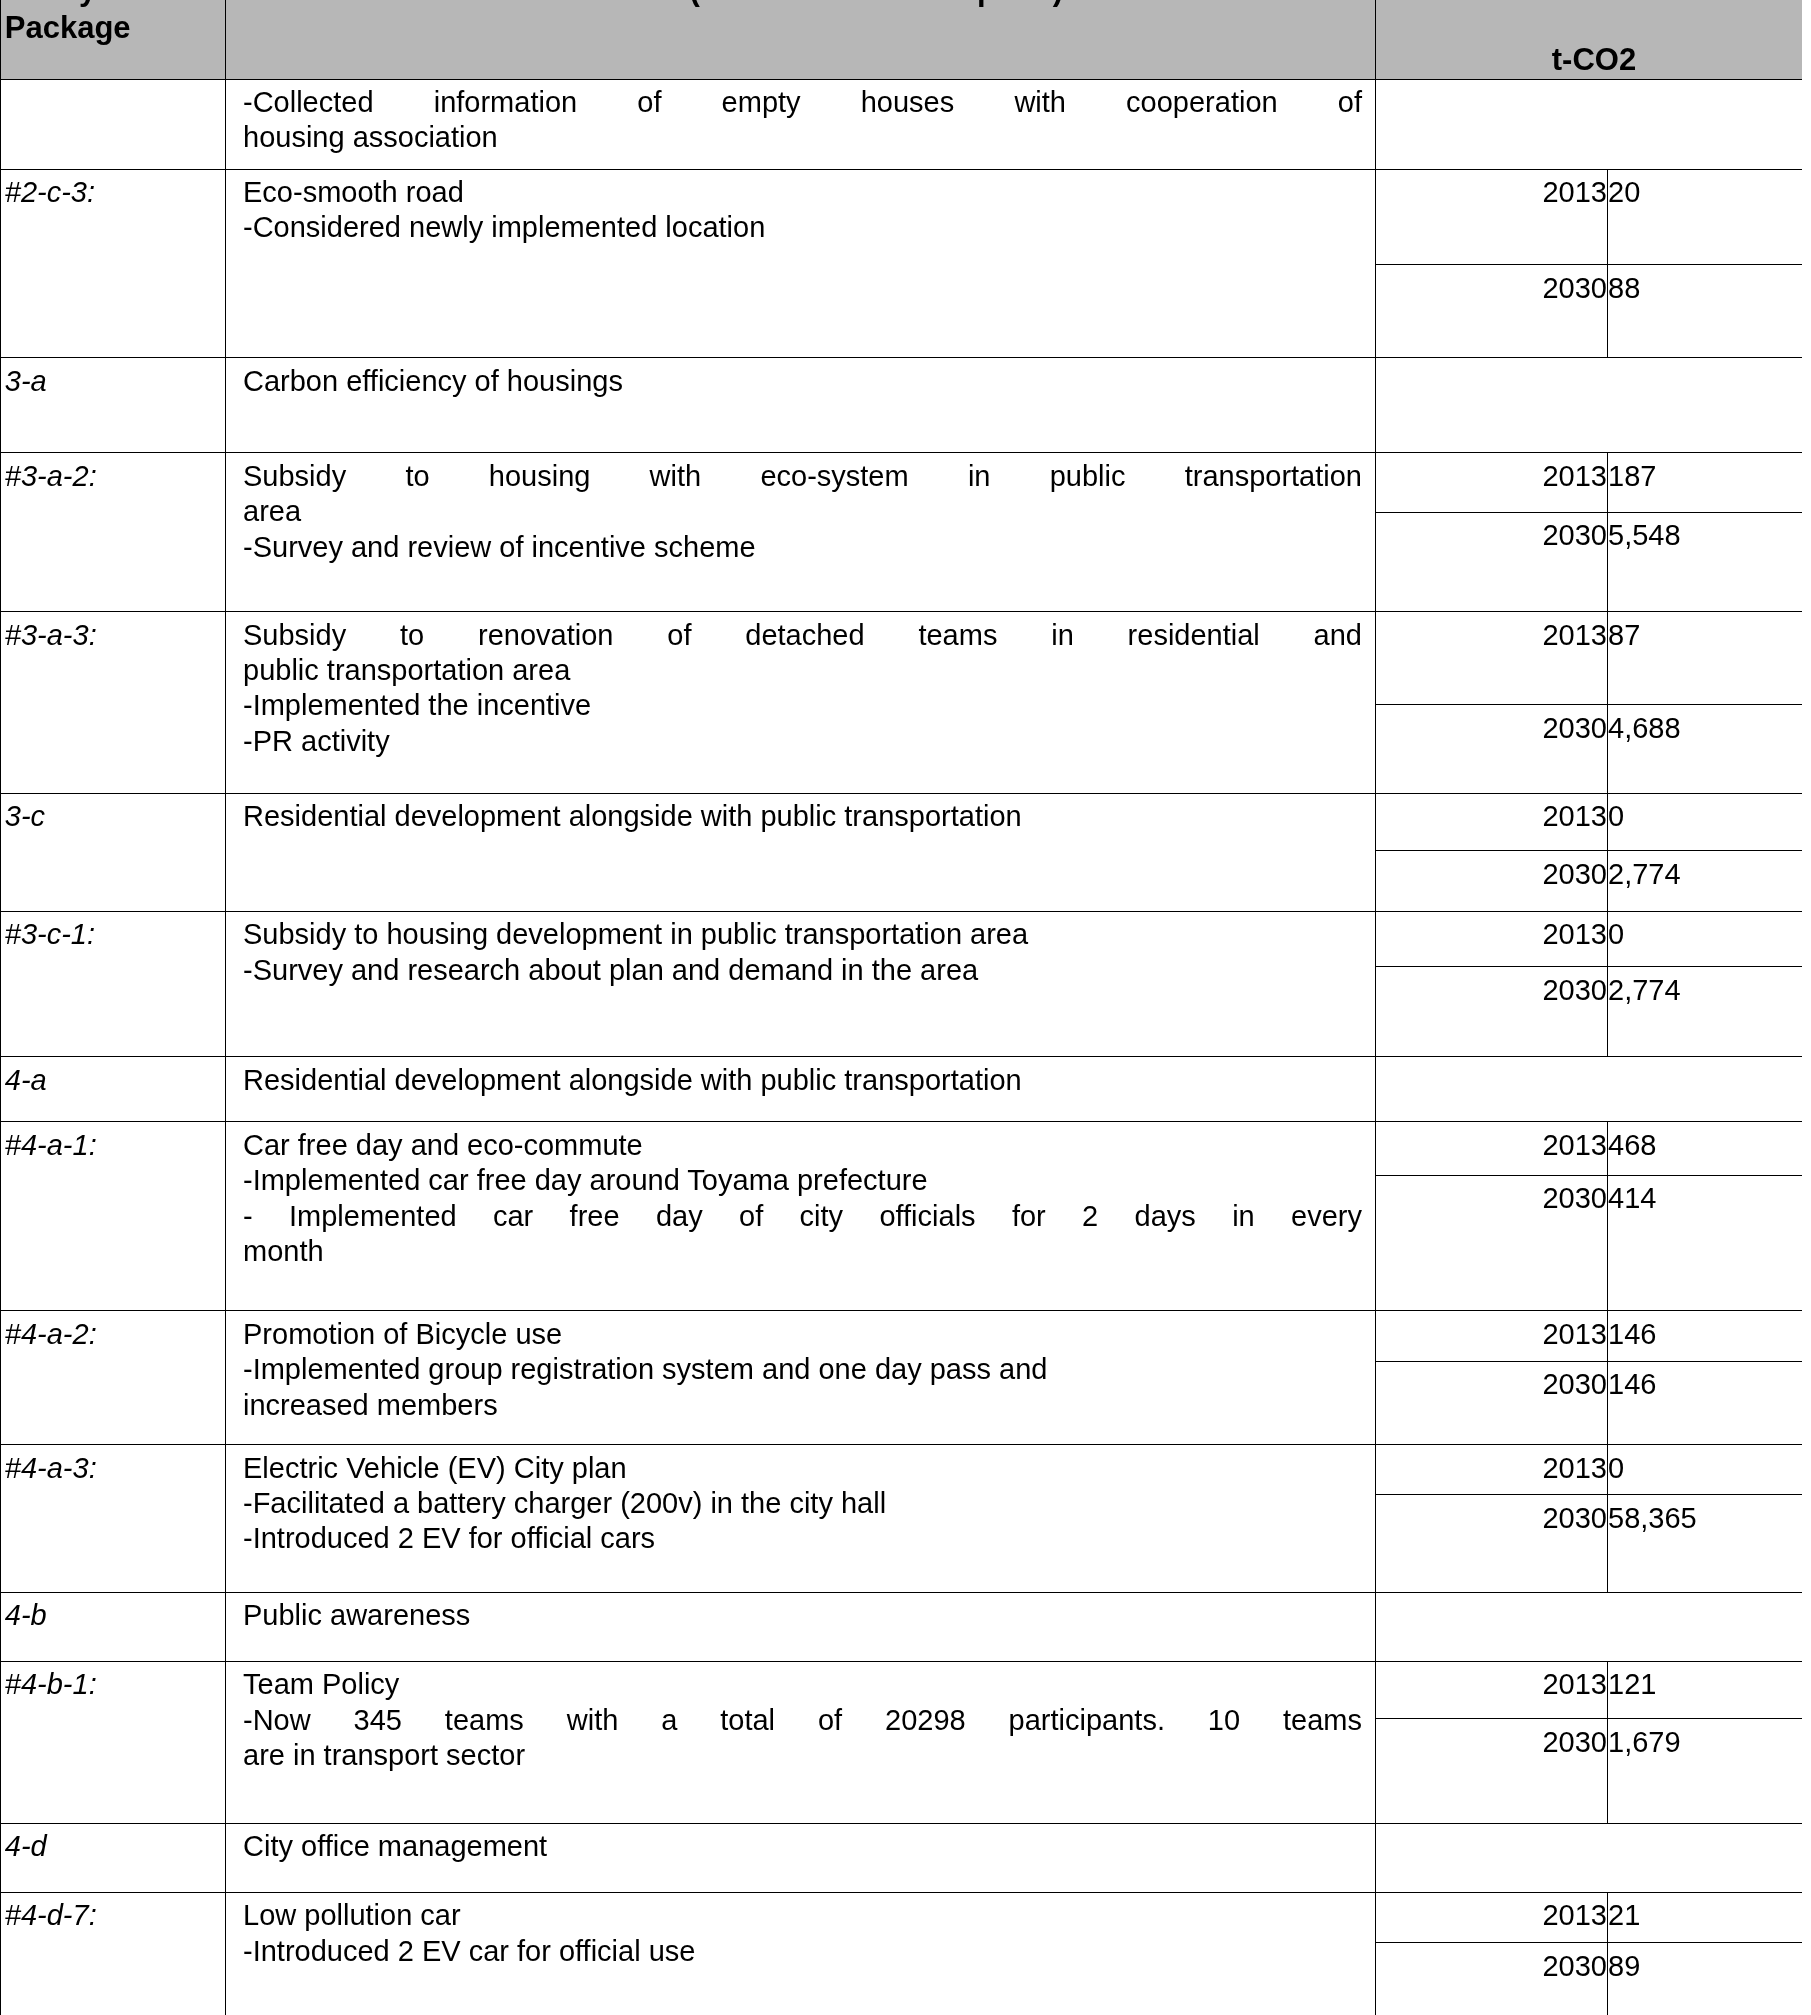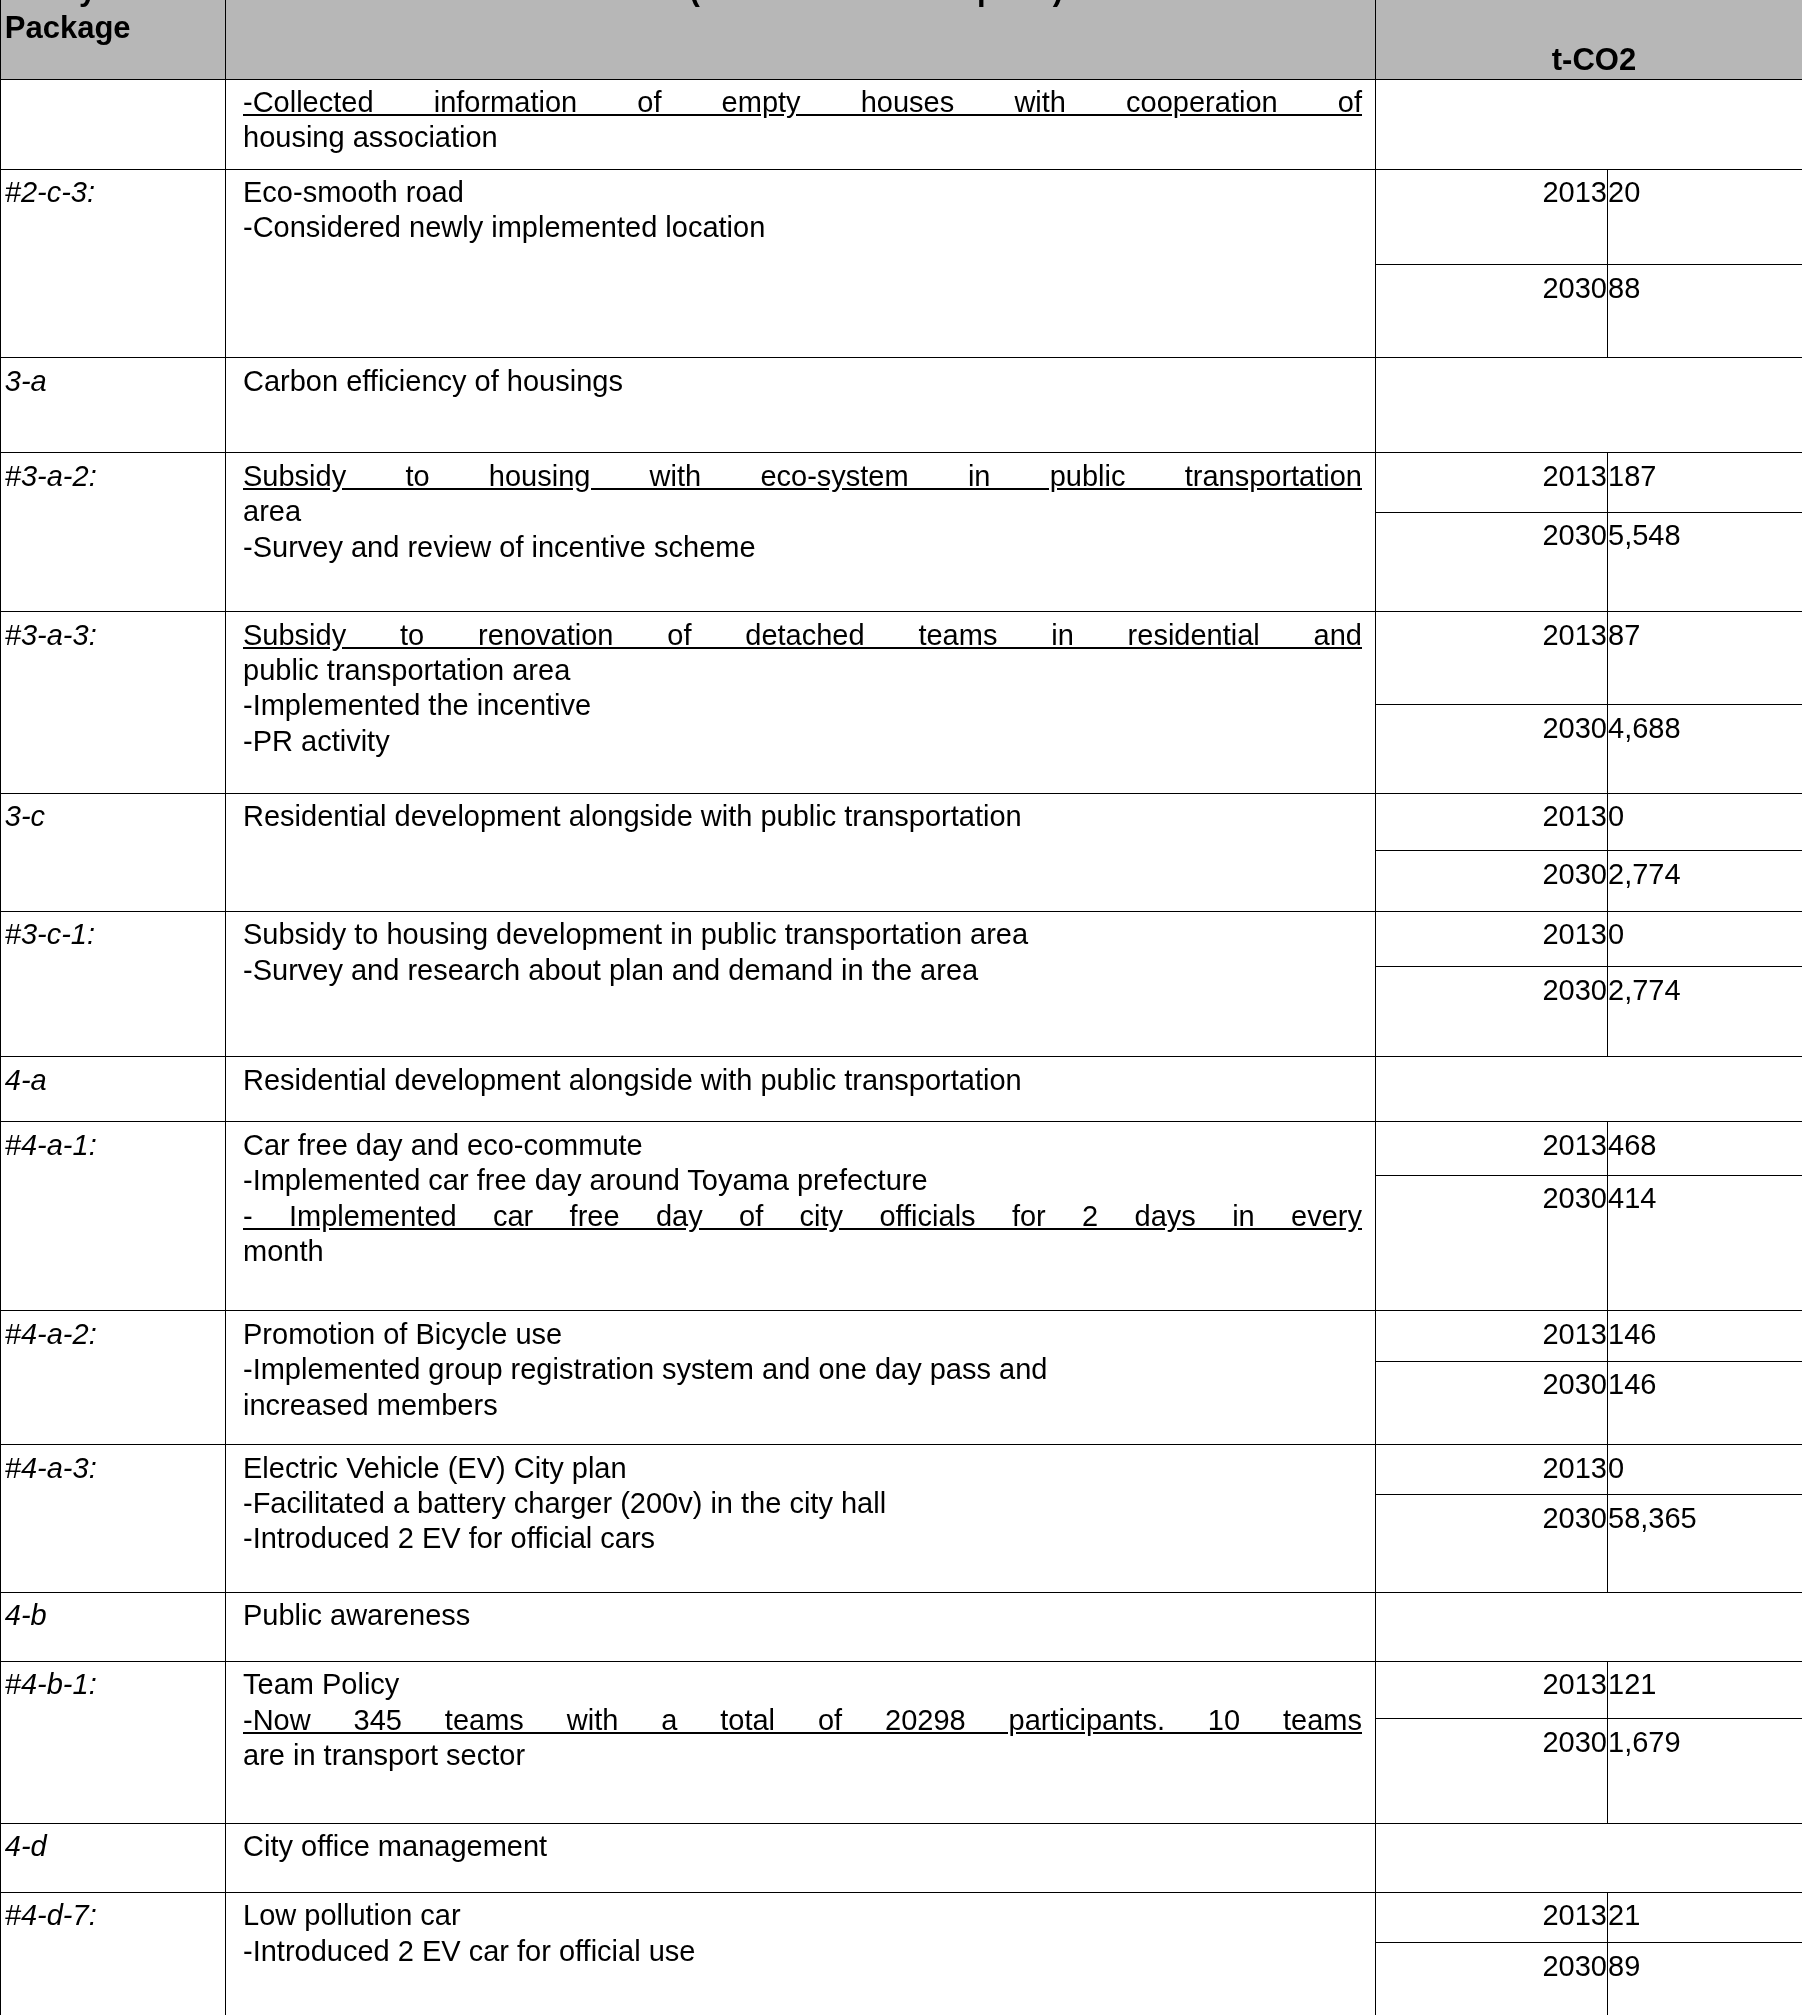--- a/index.html
+++ b/index.html
@@ -66,21 +66,20 @@
     font-style: italic;
   }
   td.meas {
     padding: 5.6px 13px 3.8px 17px;
     text-align: justify;
   }
   td.meas .ln { display: block; }
   td.meas .ln.just {
     text-align: justify;
     text-align-last: justify;
-    text-decoration: underline;
   }
   td.year {
     text-align: right;
     padding: 5.6px 0 3.8px 0;
   }
   td.val {
     text-align: left;
     padding: 5.6px 0 3.8px 0;
   }
   td.blank { }

